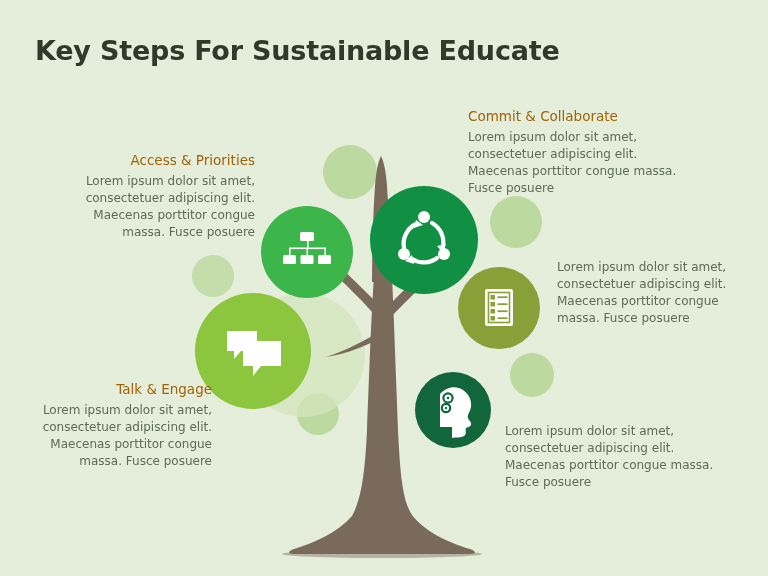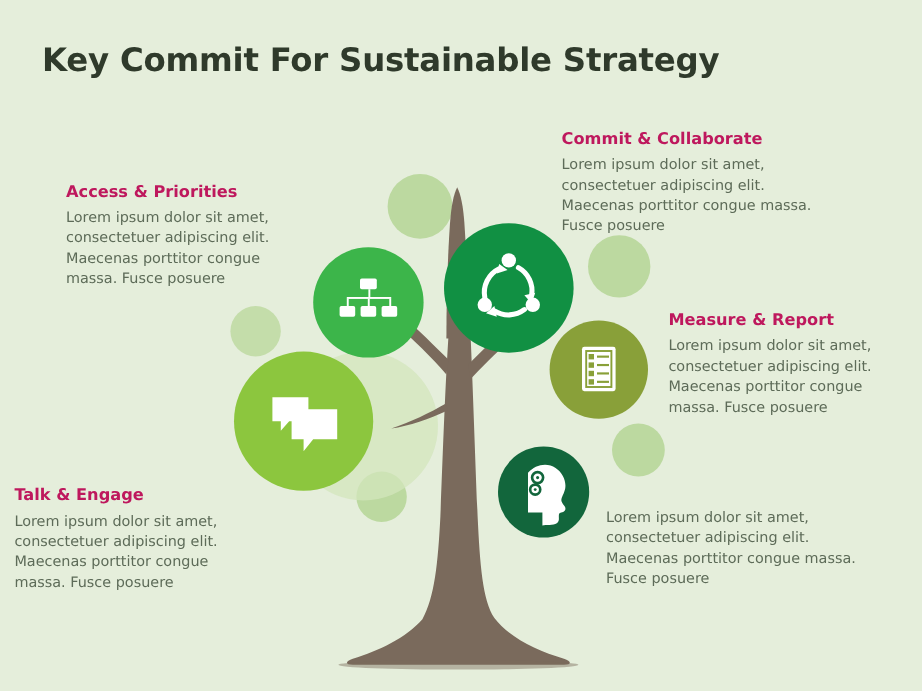--- a/index.html
+++ b/index.html
@@ -36,45 +36,45 @@
   #art {
     position: absolute;
     left: 0; top: 0;
     width: 768px; height: 576px;
   }
 
   
   .block { position: absolute; }
   .block .heading {
     font-size: 13.5px;
-    font-weight: bold;
-    color: #be185d;
+    font-weight: normal;
+    color: #a16207;
     margin-bottom: 5px;
     line-height: 1.2;
   }
   .block .body {
     font-size: 12px;
     color: #5d6b58;
     line-height: 1.42;
   }
-  .align-right { text-align: left; }
+  .align-right { text-align: right; }
   .align-left  { text-align: left; }
 
   #blk-access   { left: 55px;  top: 152px; width: 200px; }
   #blk-commit   { left: 468px; top: 108px; width: 215px; }
   #blk-measure  { left: 557px; top: 259px; width: 205px; }
-  #blk-talk     { left: 12px;  top: 381px; width: 200px; margin-top: 24px; }
+  #blk-talk     { left: 12px;  top: 381px; width: 200px; }
   #blk-educate  { left: 505px; top: 423px; width: 215px; }
 </style>
 </head>
 <body style="background: rgb(229, 238, 219);">
 
 <div id="slide" style="background: rgb(229, 238, 219);">
 
-  <div id="title">Key Commit For Sustainable Strategy</div>
+  <div id="title">Key Steps For Sustainable Educate</div>
 
   <svg id="art" viewBox="0 0 768 576">
 
     <g>
       <circle cx="350" cy="172" r="27" fill="#bcd9a0"></circle>
       <circle cx="516" cy="222" r="26" fill="#bcd9a0"></circle>
       <circle cx="213" cy="276" r="21" fill="#c4ddaa"></circle>
       <circle cx="532" cy="375" r="22" fill="#bcd9a0"></circle>
       <circle cx="318" cy="414" r="21" fill="#bcd9a0"></circle>
       <circle cx="303" cy="355" r="62" fill="#d3e6bc" opacity="0.75"></circle>
@@ -208,21 +208,20 @@
     <div class="heading">Access &amp; Priorities</div>
     <div class="body">Lorem ipsum dolor sit amet, consectetuer adipiscing  elit. Maecenas porttitor congue massa. Fusce posuere</div>
   </div>
 
   <div class="block align-left" id="blk-commit">
     <div class="heading">Commit  &amp; Collaborate</div>
     <div class="body">Lorem ipsum dolor sit amet, consectetuer adipiscing  elit. Maecenas porttitor congue massa. Fusce posuere</div>
   </div>
 
   <div class="block align-left" id="blk-measure">
-    <div class="heading">Measure &amp; Report</div>
     <div class="body">Lorem ipsum dolor sit amet, consectetuer adipiscing  elit. Maecenas porttitor congue massa. Fusce posuere</div>
   </div>
 
   <div class="block align-right" id="blk-talk">
     <div class="heading">Talk &amp; Engage</div>
     <div class="body">Lorem ipsum dolor sit amet, consectetuer adipiscing  elit. Maecenas porttitor congue massa. Fusce posuere</div>
   </div>
 
   <div class="block align-left" id="blk-educate">
     <div class="body">Lorem ipsum dolor sit amet, consectetuer adipiscing  elit. Maecenas porttitor congue massa. Fusce posuere</div>

